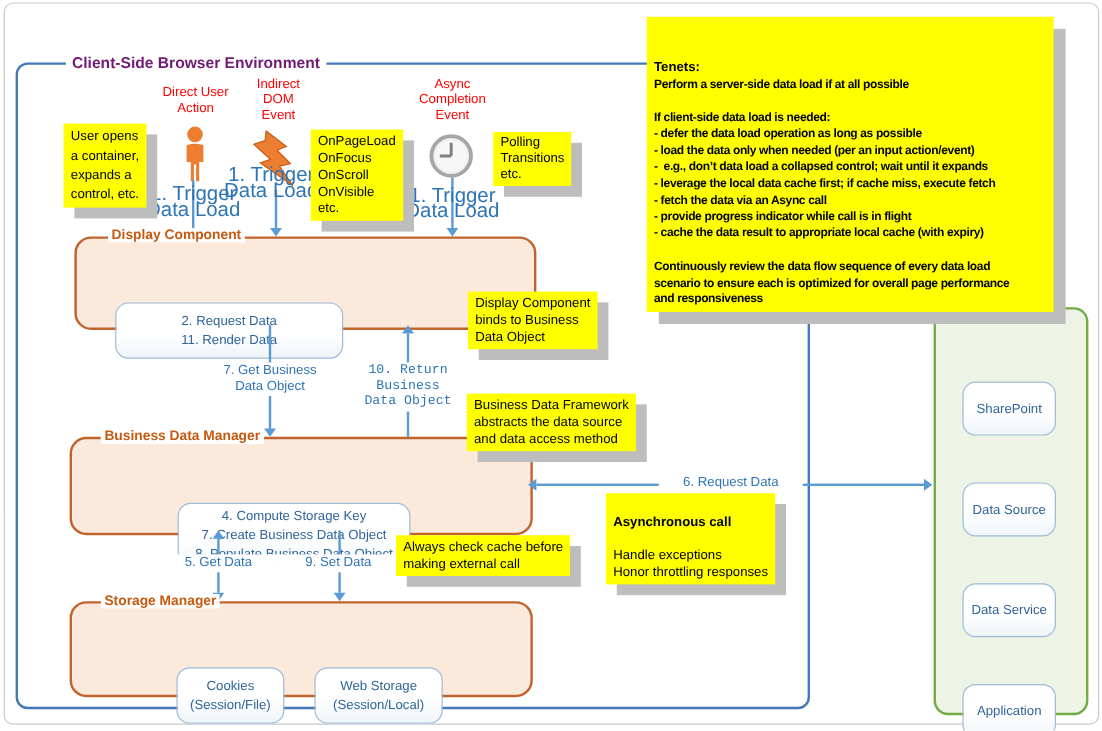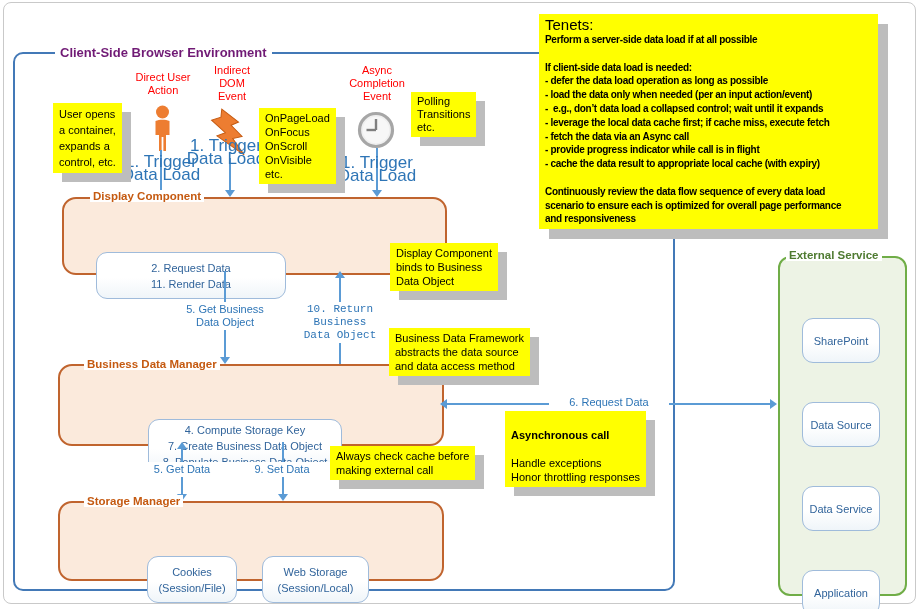--- a/index.html
+++ b/index.html
@@ -22,21 +22,21 @@
   .vline{width:2px;background:#5B9BD5;}
   .hline{height:2px;background:#5B9BD5;}
   .tri{width:0;height:0;border-style:solid;}
   .tri-down{border-left:5px solid transparent;border-right:5px solid transparent;border-top:7px solid #5B9BD5;border-bottom:0;}
   .tri-up{border-left:5px solid transparent;border-right:5px solid transparent;border-bottom:7px solid #5B9BD5;border-top:0;}
   .tri-left{border-top:5px solid transparent;border-bottom:5px solid transparent;border-right:7px solid #5B9BD5;border-left:0;}
   .tri-right{border-top:5px solid transparent;border-bottom:5px solid transparent;border-left:7px solid #5B9BD5;border-right:0;}
   .note{background:#FFFF00;color:#000;font-size:11px;line-height:14px;padding:3px 6px;
         box-shadow:9px 9px 0 0 #BDBDBD;white-space:pre-line;}
   .tenets{background:#FFFF00;color:#000;box-shadow:10px 10px 0 0 #BDBDBD;padding:3px 6px;}
-  .tenets .ttitle{font-weight:normal;font-size:15px;line-height:16px;}
+  .tenets .ttitle{font-weight:bold;font-size:11px;line-height:16px;margin-top:31px;}
   .tenets .tbody{font-weight:bold;font-size:10px;line-height:13.8px;letter-spacing:-0.3px;white-space:pre-wrap;}
   .asynctitle{font-weight:bold;}
 </style>
 </head>
 <body>
 
 <div id="stage">
 
   <div class="abs frame" style="left:3px;top:2px;width:911px;height:600px;"></div>
 
@@ -88,21 +88,21 @@
 
   <div class="abs gbox" style="left:62px;top:197px;width:381px;height:74px;"></div>
   <div class="abs gtitle" style="left:90px;top:190px;">Display Component</div>
   <div class="abs ibox" style="left:96px;top:212px;width:188px;height:45px;">2. Request Data
 11. Render Data</div>
 
   <div class="abs vline" style="left:224px;top:271px;height:87px;"></div>
   <div class="abs tri tri-down" style="left:220px;top:357px;"></div>
   <div class="abs vline" style="left:339px;top:278px;height:86px;"></div>
   <div class="abs tri tri-up" style="left:335px;top:271px;"></div>
-  <div class="abs flowlbl" style="left:163px;top:302px;width:124px;">5. Get Business
+  <div class="abs flowlbl" style="left:163px;top:302px;width:124px;">7. Get Business
 Data Object</div>
   <div class="abs flowlbl" style="left:278px;top:302px;width:124px;font-family:Liberation Mono, monospace;">10. Return Business
 Data Object</div>
 
   <div class="abs gbox" style="left:58px;top:364px;width:382px;height:78px;"></div>
   <div class="abs gtitle" style="left:84px;top:358px;">Business Data Manager</div>
   <div class="abs ibox" style="left:148px;top:379px;width:192px;height:52px;">4. Compute Storage Key
 7. Create Business Data Object
 8. Populate Business Data Object</div>
 
@@ -135,21 +135,21 @@
 
   <div class="abs note" style="left:53px;top:103px;line-height:16px;">User opens
 a container,
 expands a
 control, etc.</div>
   <div class="abs note" style="left:259px;top:108px;">OnPageLoad
 OnFocus
 OnScroll
 OnVisible
 etc.</div>
-  <div class="abs note" style="left:411px;top:92px;line-height:13px;">Polling
+  <div class="abs note" style="left:411px;top:110px;line-height:13px;">Polling
 Transitions
 etc.</div>
   <div class="abs note" style="left:390px;top:243px;">Display Component
 binds to Business
 Data Object</div>
   <div class="abs note" style="left:389px;top:328px;">Business Data Framework
 abstracts the data source
 and data access method</div>
   <div class="abs note" style="left:330px;top:446px;">Always check cache before
 making external call</div>

